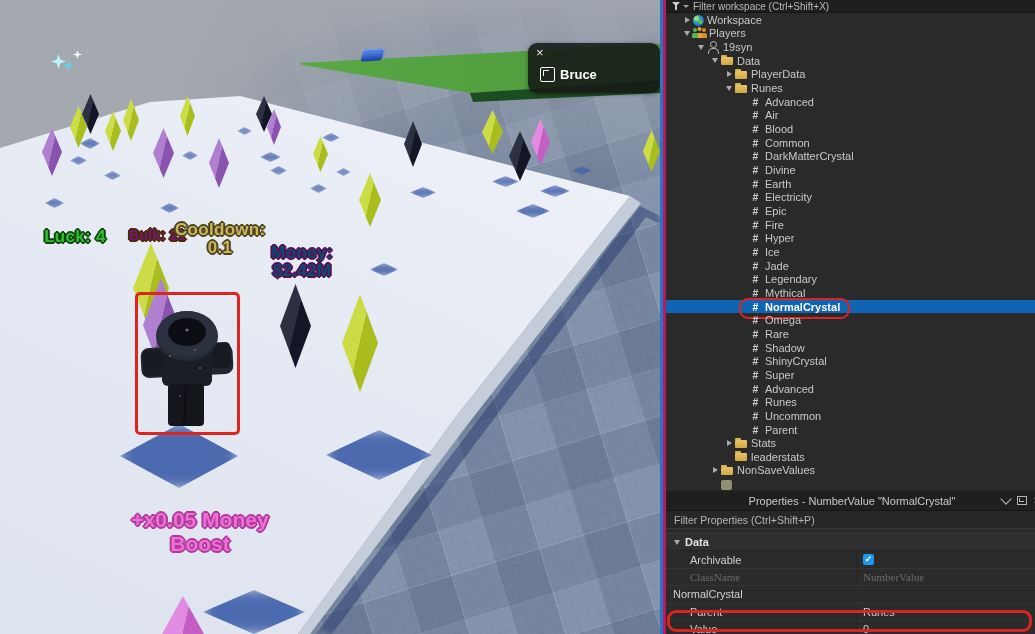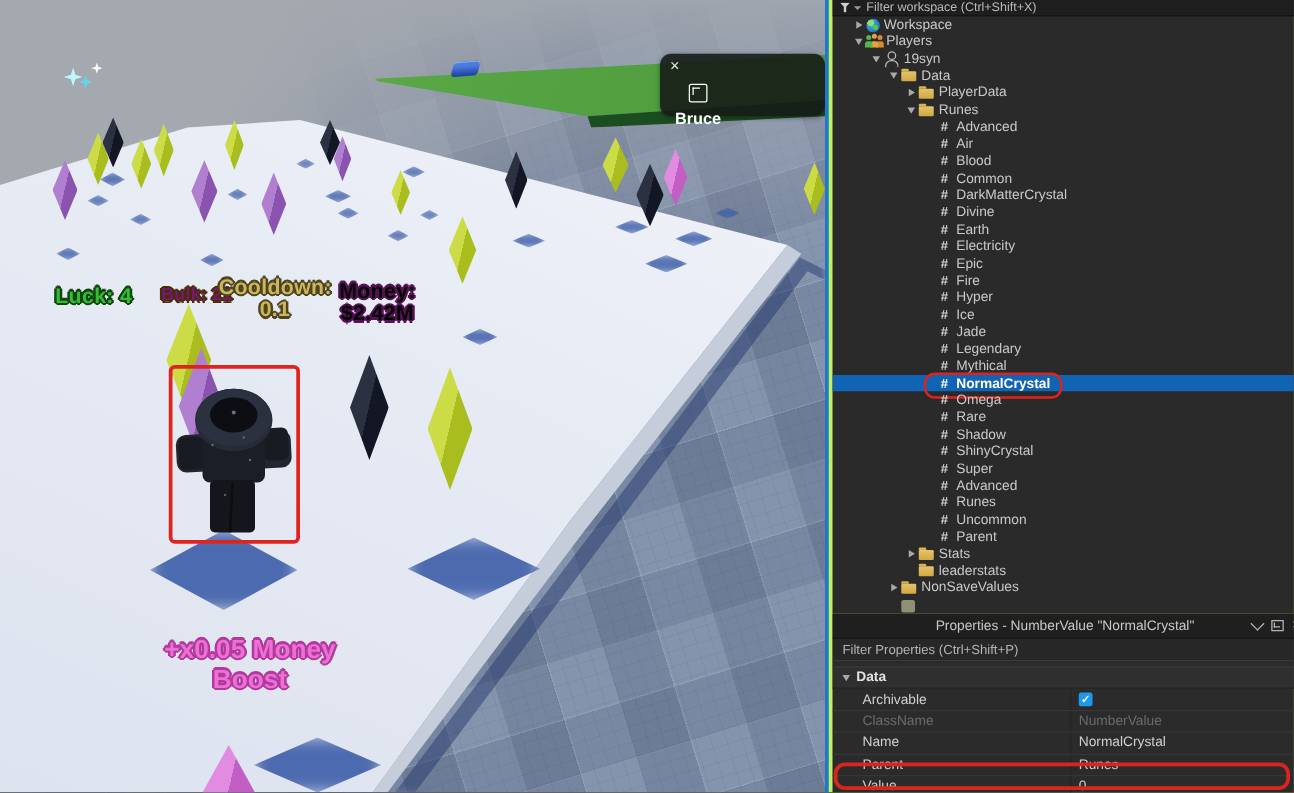--- a/index.html
+++ b/index.html
@@ -44,33 +44,33 @@
   .crystal{position:absolute;clip-path:polygon(50% 0,100% 50%,50% 100%,0 50%);}
   .c-yellow{background:linear-gradient(103deg,#ccdc46 0 49%,#a9bd1e 49%);}
   .c-purple{background:linear-gradient(103deg,#b07fd0 0 49%,#8a54ae 49%);}
   .c-black{background:linear-gradient(103deg,#2c3142 0 49%,#131624 49%);}
   .c-pink{background:linear-gradient(103deg,#e18ce2 0 49%,#c25ec4 49%);}
   .spark{position:absolute;clip-path:polygon(50% 0,62% 38%,100% 50%,62% 62%,50% 100%,38% 62%,0 50%,38% 38%);}
   .statlabel{position:absolute;font-weight:bold;font-size:17px;letter-spacing:.3px;text-align:center;line-height:18px;}
   .o-green{color:#35bb35;text-shadow:-2px 0 #11470f,2px 0 #11470f,0 -2px #11470f,0 2px #11470f,-1px -1px #11470f,1px 1px #11470f,1px -1px #11470f,-1px 1px #11470f;}
   .o-orange{color:#701a75;font-size:14px;text-shadow:-2px 0 #4f2a07,2px 0 #4f2a07,0 -2px #4f2a07,0 2px #4f2a07,-1px -1px #4f2a07,1px 1px #4f2a07,1px -1px #4f2a07,-1px 1px #4f2a07;}
   .o-khaki{color:#cdb65c;text-shadow:-2px 0 #4d4420,2px 0 #4d4420,0 -2px #4d4420,0 2px #4d4420,-1px -1px #4d4420,1px 1px #4d4420,1px -1px #4d4420,-1px 1px #4d4420;}
-  .o-magenta{color:#000000;text-shadow:-2px 0 #571257,2px 0 #571257,0 -2px #571257,0 2px #571257,-1px -1px #571257,1px 1px #571257,1px -1px #571257,-1px 1px #571257;}
+  .o-magenta{color:#0c4a6e;text-shadow:-2px 0 #571257,2px 0 #571257,0 -2px #571257,0 2px #571257,-1px -1px #571257,1px 1px #571257,1px -1px #571257,-1px 1px #571257;margin-top:20px;}
   .boost{position:absolute;left:110px;top:508px;width:180px;text-align:center;font-weight:bold;font-size:21px;line-height:24px;color:#ee6fd6;
     text-shadow:-2px 0 #b13a9c,2px 0 #b13a9c,0 -2px #b13a9c,0 2px #b13a9c,-1px -1px #b13a9c,1px 1px #b13a9c,1px -1px #b13a9c,-1px 1px #b13a9c;}
   .nametag{position:absolute;left:528px;top:43px;width:132px;height:50px;background:rgba(22,28,22,0.9);
     border-radius:9px;box-shadow:0 1px 4px rgba(0,0,0,.4);}
   .nametag .close{position:absolute;left:8px;top:2px;color:#e6e6e6;font-size:13px;cursor:pointer;}
-  .nametag .row{position:absolute;left:12px;top:24px;display:flex;align-items:center;gap:5px;flex-direction:column;}
+  .nametag .row{position:absolute;left:12px;top:24px;display:flex;align-items:center;gap:5px;}
   .plug-icon{width:13px;height:13px;border:1.6px solid #fff;border-radius:2px;position:relative;}
   .plug-icon::after{content:"";position:absolute;left:2px;top:2px;width:5px;height:5px;border:1.6px solid #fff;border-right:none;border-bottom:none;}
   .nametag .lbl{color:#fff;font-weight:bold;font-size:13px;}
   .redbox{position:absolute;border:3px solid #df2420;border-radius:5px;pointer-events:none;z-index:50;}
   
-  #rightcol{position:absolute;left:660px;top:0;width:375px;height:634px;background:#bef264;border-left:3px solid #1f79c8;box-sizing:border-box;}
+  #rightcol{position:absolute;left:660px;top:0;width:375px;height:634px;background:#be185d;border-left:3px solid #1f79c8;box-sizing:border-box;}
   
   #explorer{position:absolute;left:3px;top:0;width:372px;height:491px;overflow:hidden;background:#2a2a2a;}
   .filterbar{height:13px;background:#1e1e1e;display:flex;align-items:center;gap:4px;padding:0 6px;border-bottom:1px solid #151515;box-sizing:border-box;}
   .funnel{width:8px;height:8px;background:#cfcfcf;clip-path:polygon(0 0,100% 0,62% 42%,62% 100%,38% 100%,38% 42%);}
   .funnel-caret{width:0;height:0;border-left:3px solid transparent;border-right:3px solid transparent;border-top:3px solid #9a9a9a;margin-left:-1px;}
   .filterbar input{flex:1;background:transparent;border:none;outline:none;color:#c5c5c5;font-size:10px;font-family:"Liberation Sans",sans-serif;padding:0;}
   .filterbar input::placeholder{color:#b9b9b9;opacity:1;}
   .tree{position:relative;}
   .trow{position:relative;height:13.66px;display:flex;align-items:center;color:#c9c9c9;font-size:11px;cursor:default;box-sizing:border-box;}
   .trow.selected{background:#1164b4;color:#fff;font-weight:bold;}
@@ -107,21 +107,21 @@
   .pfilter{height:18px;background:#272727;border-bottom:1px solid #3a3a3a;display:flex;align-items:center;padding:0 8px;box-sizing:border-box;}
   .pfilter input{flex:1;background:transparent;border:none;outline:none;color:#c0c0c0;font-size:10.5px;font-family:"Liberation Sans",sans-serif;padding:0;}
   .pfilter input::placeholder{color:#b4b4b4;opacity:1;}
   .pspacer{height:4px;background:#2b2b2b;}
   .psection{height:16px;background:#2f2f2f;border-top:1px solid #3a3a3a;border-bottom:1px solid #242424;display:flex;align-items:center;gap:5px;padding-left:8px;color:#e2e2e2;font-weight:bold;font-size:11px;}
   .psection .arr-open{margin-top:1px;}
   .prow{height:17.2px;display:flex;border-top:1px solid #363636;box-sizing:border-box;font-size:11px;color:#d0d0d0;}
   .prow:first-child{border-top:none;}
   .plabel{width:190px;flex:none;padding-left:24px;display:flex;align-items:center;box-sizing:border-box;}
   .pvalue{flex:1;border-left:1px solid #242424;display:flex;align-items:center;padding-left:6px;}
-  .prow.disabled .plabel,.prow.disabled .pvalue{color:#6b6b6b;}
+  .prow.disabled .plabel,.prow.disabled .pvalue{color:#6b6b6b;font-family:Liberation Serif, serif;}
   .cbox{width:11px;height:11px;border-radius:2px;background:#1b9af0;color:#fff;font-size:9px;line-height:11px;text-align:center;font-weight:bold;}
   .props-ring{position:absolute;left:1px;top:119px;width:365px;height:22px;border:3px solid #da2420;border-radius:9px;pointer-events:none;box-sizing:border-box;z-index:5;}
 </style>
 </head>
 <body>
 
 <div id="viewport">
   <div class="baseplate"></div>
   <div class="fog"></div>
 
@@ -455,21 +455,20 @@
           <div class="plabel">Archivable</div>
           <div class="pvalue">
             <span class="cbox">✓</span>
           </div>
         </div>
         <div class="prow disabled">
           <div class="plabel">ClassName</div>
           <div class="pvalue">NumberValue</div>
         </div>
         <div class="prow">
-          <div class="plabel">Name</div>
           <div class="pvalue">NormalCrystal</div>
         </div>
         <div class="prow">
           <div class="plabel">Parent</div>
           <div class="pvalue">Runes</div>
         </div>
         <div class="prow">
           <div class="plabel">Value</div>
           <div class="pvalue">0</div>
         </div>

